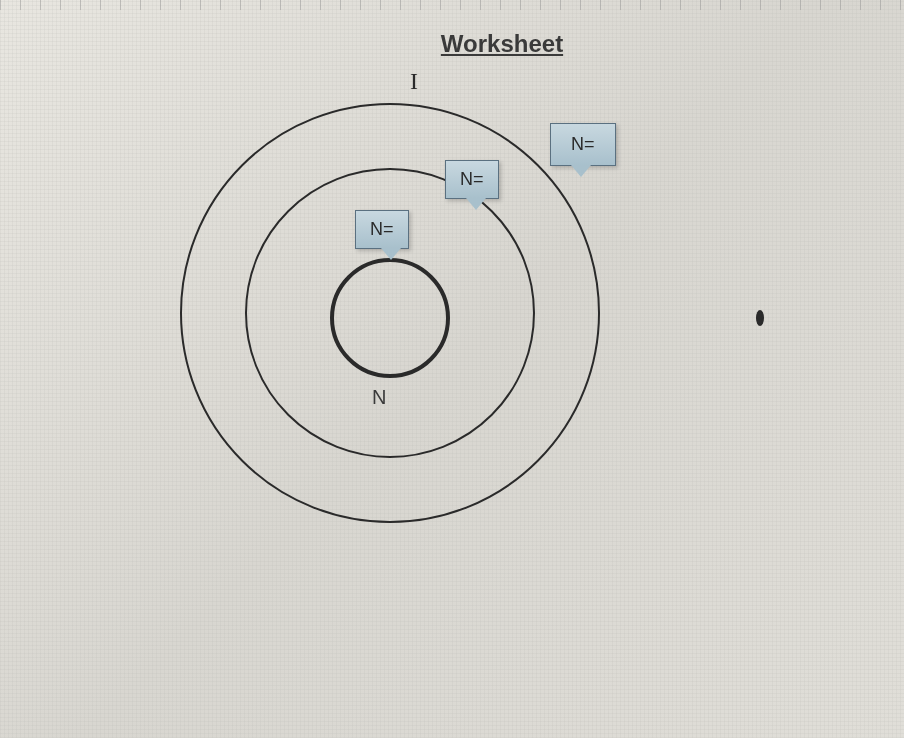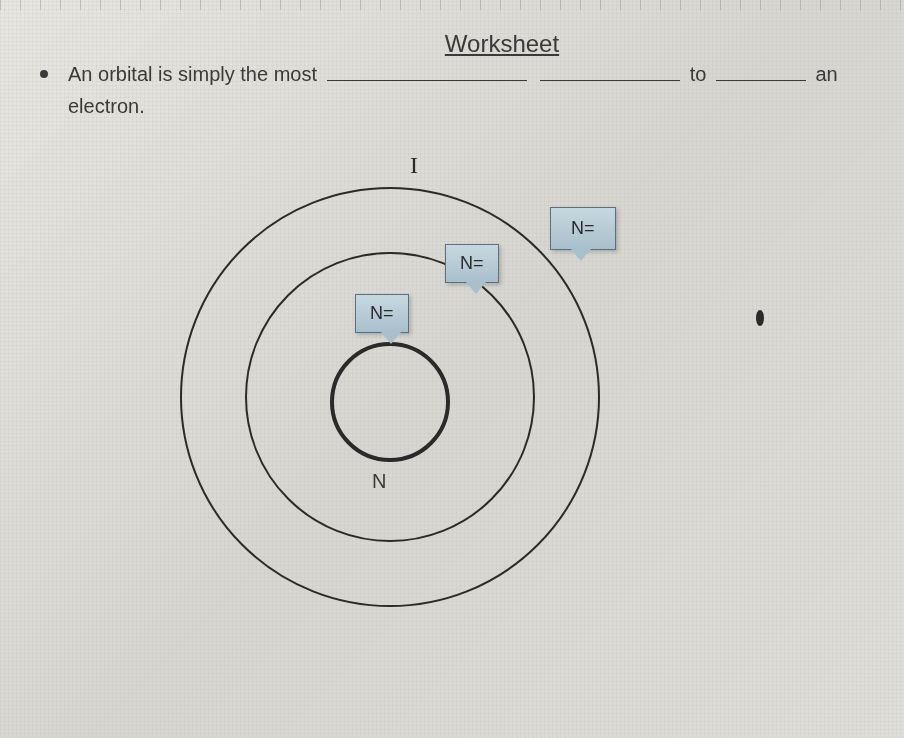--- a/index.html
+++ b/index.html
@@ -33,21 +33,21 @@
       top: 0;
       left: 0;
       right: 0;
       height: 10px;
       background-image: repeating-linear-gradient(90deg, #888 0px, #888 1px, transparent 1px, transparent 20px);
       opacity: 0.4;
     }
     .title {
       text-align: center;
       font-size: 24px;
-      font-weight: normal;
+      font-weight: bold;
       text-decoration: underline;
       padding-top: 10px;
       margin-left: 100px;
     }
     .content {
       padding: 20px 40px;
       position: relative;
       z-index: 1;
     }
     .bullet-item {
@@ -192,33 +192,20 @@
     }
   </style>
 </head>
 <body>
 
 <div class="ruler"></div>
 
 <div class="content">
   <div class="title">Worksheet</div>
 
-  <div class="bullet-item">
-    <div class="bullet"></div>
-    <div class="bullet-text">
-      <span>An orbital is simply the most</span>
-      <span class="blank blank-long"></span>
-      <span class="blank blank-med"></span>
-      <span>to</span>
-      <span class="blank blank-short"></span>
-      <span>an</span>
-      <br>
-      <span>electron.</span>
-    </div>
-  </div>
 
 
   <div class="diagram-container">
     <div class="cursor-i">I</div>
 
     <div class="circle circle-outer"></div>
     <div class="circle circle-middle"></div>
     <div class="circle circle-inner"></div>
 
     <div class="n-center">N</div>

